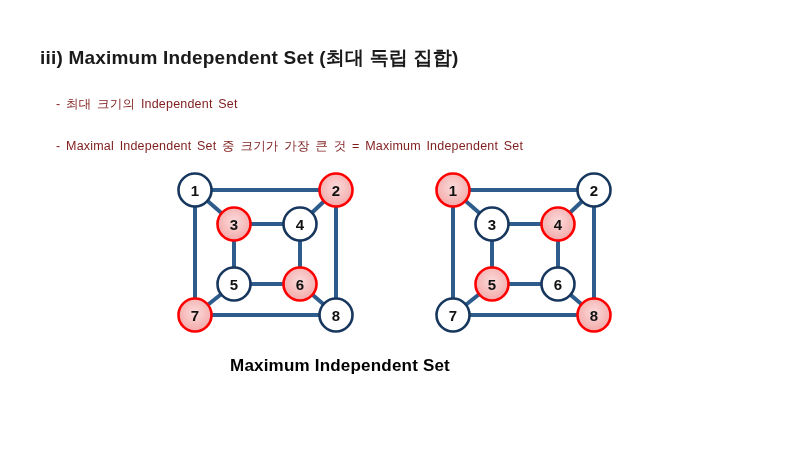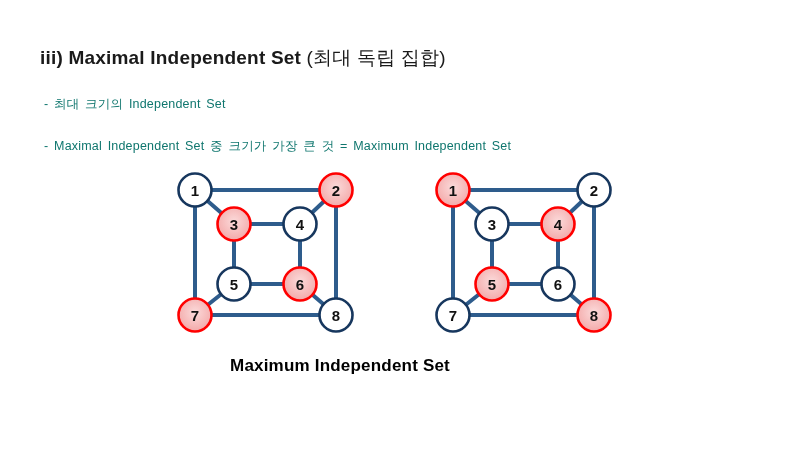--- a/index.html
+++ b/index.html
@@ -7,42 +7,42 @@
     width:800px;height:450px;position:relative;overflow:hidden;
     background:#ffffff;
     font-family:"Liberation Sans","DejaVu Sans",sans-serif;
     color:#1a1a1a;
   }
   .slide-title{
     position:absolute;left:40px;top:45px;
     font-size:19px;letter-spacing:0.2px;white-space:nowrap;
   }
   .slide-title .t-main{font-weight:600;}
-  .slide-title .t-paren{font-weight:400;}
+  .slide-title .t-paren{font-weight:700;}
   .bullet{
-    position:absolute;left:44px;
+    position:absolute;left:56px;
     font-size:12.5px;word-spacing:2px;letter-spacing:0.2px;white-space:nowrap;
-    color:#0f766e;
+    color:#7f1d1d;
   }
   #bullet-1{top:96px;}
   #bullet-2{top:126px;margin-top:12px;}
   .graph-svg{position:absolute;top:160px;}
   #graph-0{left:160px;}
   #graph-1{left:418px;}
   .caption{
     position:absolute;left:0;top:356px;width:680px;
     text-align:center;font-size:17px;font-weight:bold;color:#000000;
     letter-spacing:0.2px;
   }
 </style>
 </head>
 <body>
 
 <div class="slide-title">
-  <span class="t-main">iii) Maximal Independent Set</span><span class="t-paren"> (최대 독립 집합)</span>
+  <span class="t-main">iii) Maximum Independent Set</span><span class="t-paren"> (최대 독립 집합)</span>
 </div>
 
 <div class="bullet" id="bullet-1">- 최대 크기의 Independent Set</div>
 <div class="bullet" id="bullet-2">- Maximal Independent Set 중 크기가 가장 큰 것 = Maximum Independent Set</div>
 
 <svg class="graph-svg" id="graph-0" width="240" height="195">
     <defs>
       <radialGradient id="redgrad0" cx="50%" cy="42%" r="62%">
         <stop offset="0%" stop-color="#FBDADA"></stop>
         <stop offset="100%" stop-color="#F3A6A6"></stop>

